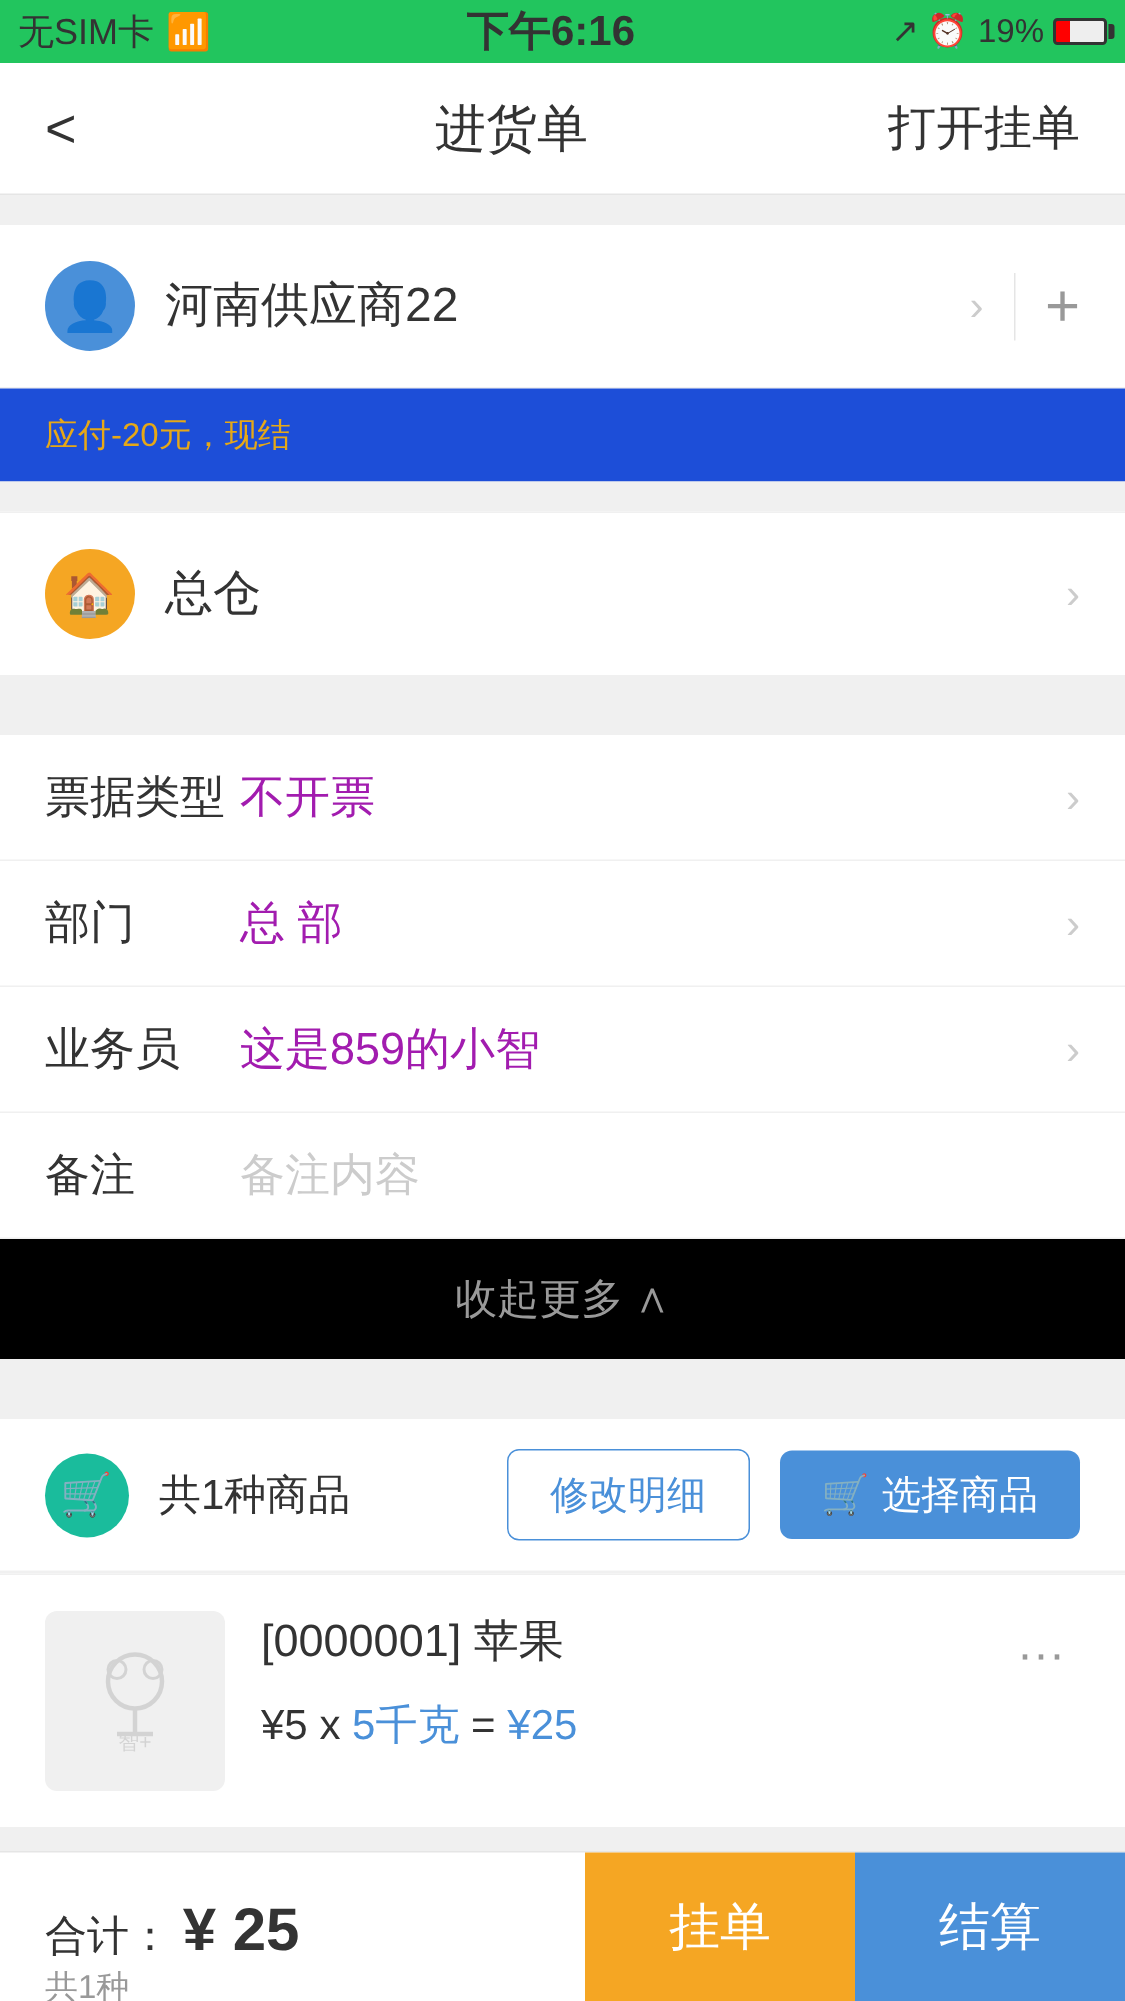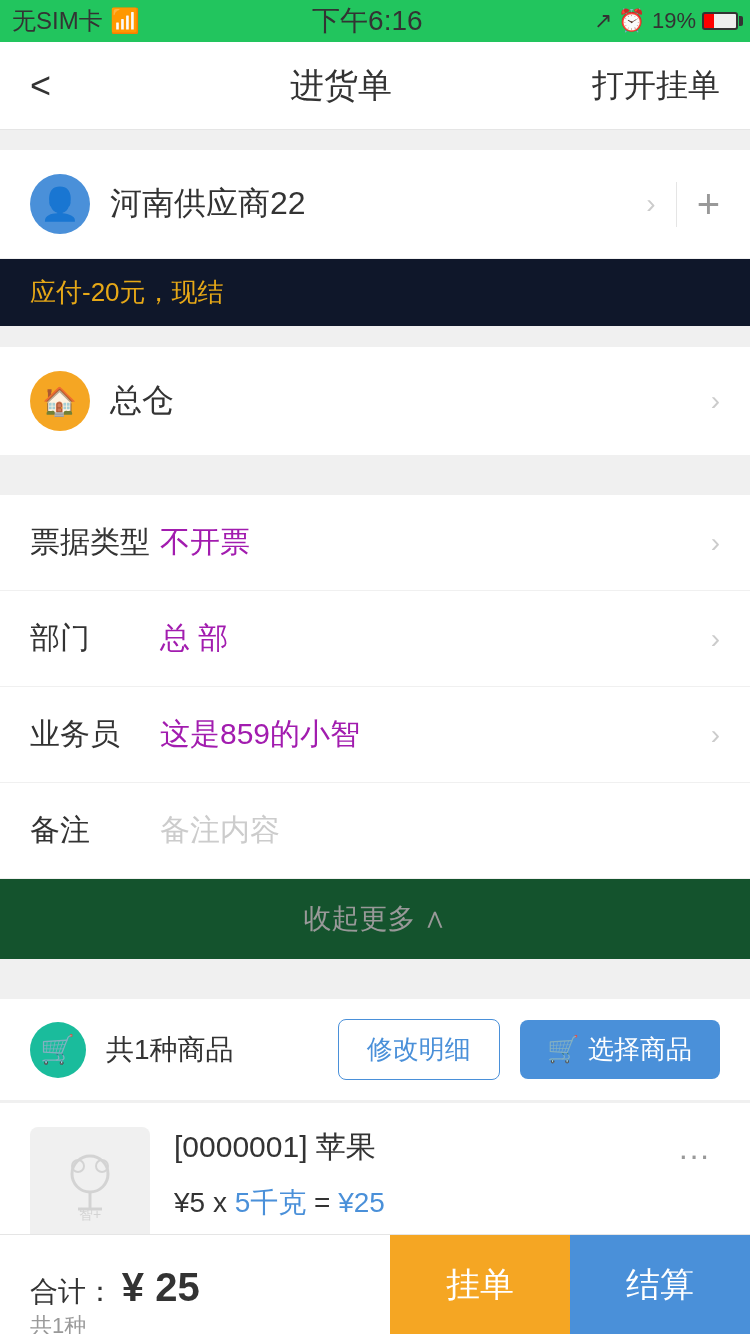--- a/index.html
+++ b/index.html
@@ -19,21 +19,21 @@
       height: 42px;
       background: #22c55e;
       display: flex;
       align-items: center;
       justify-content: space-between;
       padding: 0 12px;
       font-size: 24px;
       color: #333;
     }
     .status-left { display: flex; align-items: center; gap: 8px; }
-    .status-center { font-size: 28px; font-weight: 400; }
+    .status-center { font-size: 28px; font-weight: 700; }
     .status-right { display: flex; align-items: center; gap: 6px; font-size: 22px; }
     .battery-icon {
       display: inline-block;
       width: 36px; height: 18px;
       border: 2px solid #333;
       border-radius: 3px;
       position: relative;
       background: linear-gradient(to right, #f00 30%, #eee 30%);
     }
     .battery-icon::after {
@@ -117,23 +117,23 @@
     }
     .plus-icon {
       color: #999;
       font-size: 40px;
       padding-left: 20px;
       border-left: 1px solid #e5e5e5;
     }
 
     
     .payment-notice {
-      background: #0f172a;
+      background: #1d4ed8;
       padding: 16px 30px;
-      font-size: 26px;
+      font-size: 22px;
       color: #e6a817;
     }
 
     
     .warehouse-row {
       display: flex;
       align-items: center;
       padding: 24px 30px;
       background: #fff;
       border-top: 1px solid #f0f0f0;
@@ -156,21 +156,21 @@
 
     
     .form-section {
       background: #fff;
       margin-top: 20px;
     }
     .form-row {
       display: flex;
       align-items: center;
       padding: 16px 30px;
-      height: 96px;
+      height: 84px;
       border-bottom: 1px solid #f0f0f0;
       justify-content: space-between;
     }
     .form-label {
       font-size: 30px;
       color: #333;
       width: 120px;
       flex-shrink: 0;
     }
     .form-value {
@@ -185,21 +185,21 @@
       color: #ccc;
       padding-left: 10px;
     }
     .form-chevron {
       color: #ccc;
       font-size: 28px;
     }
 
     
     .collapse-row {
-      background: #14532d;
+      background: #000000;
       height: 80px;
       display: flex;
       align-items: center;
       justify-content: center;
       font-size: 28px;
       color: #999;
       cursor: pointer;
     }
 
     

